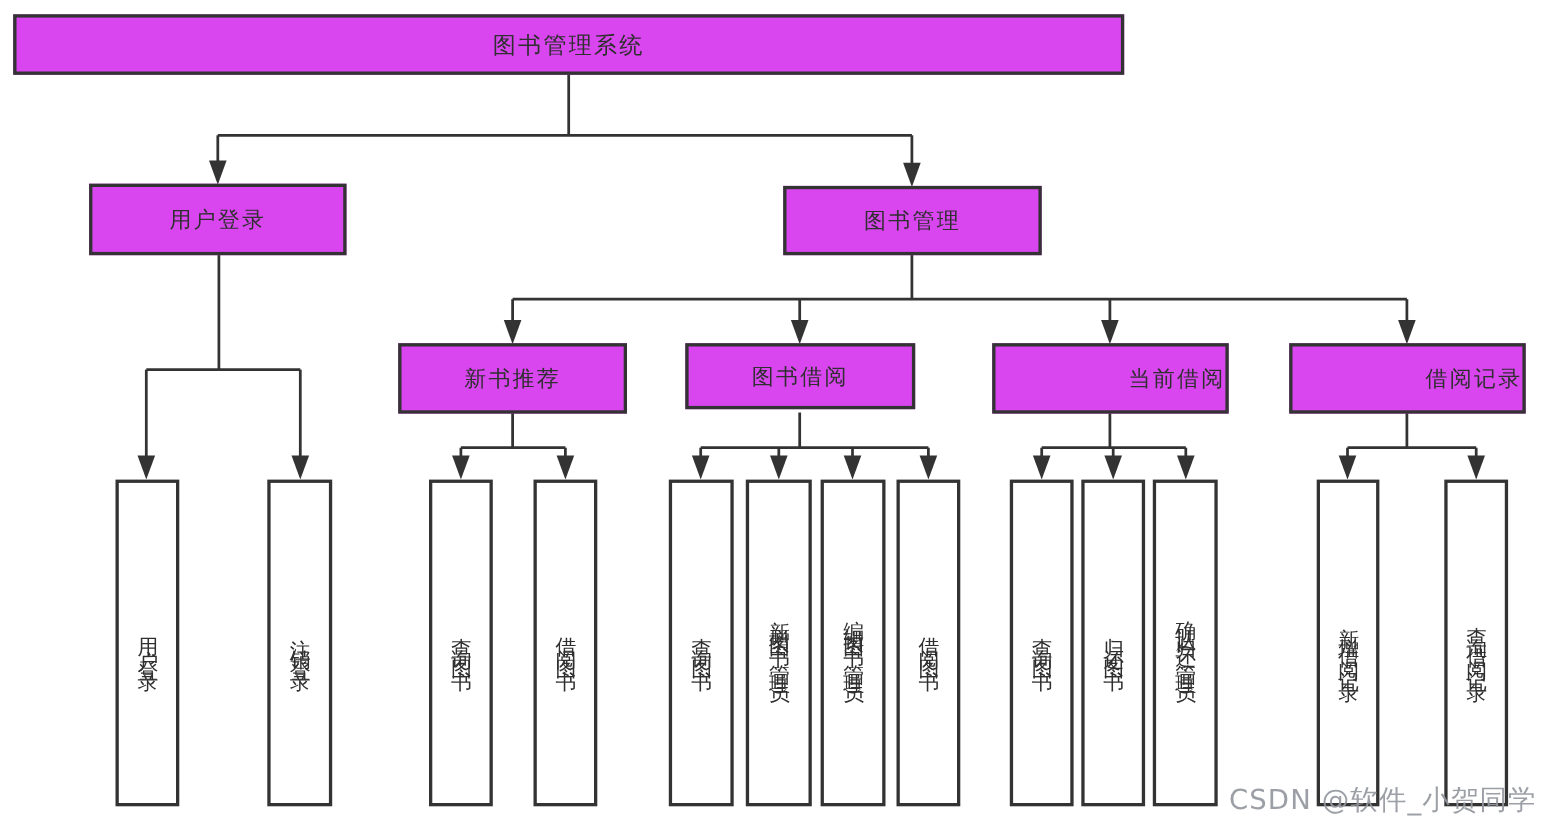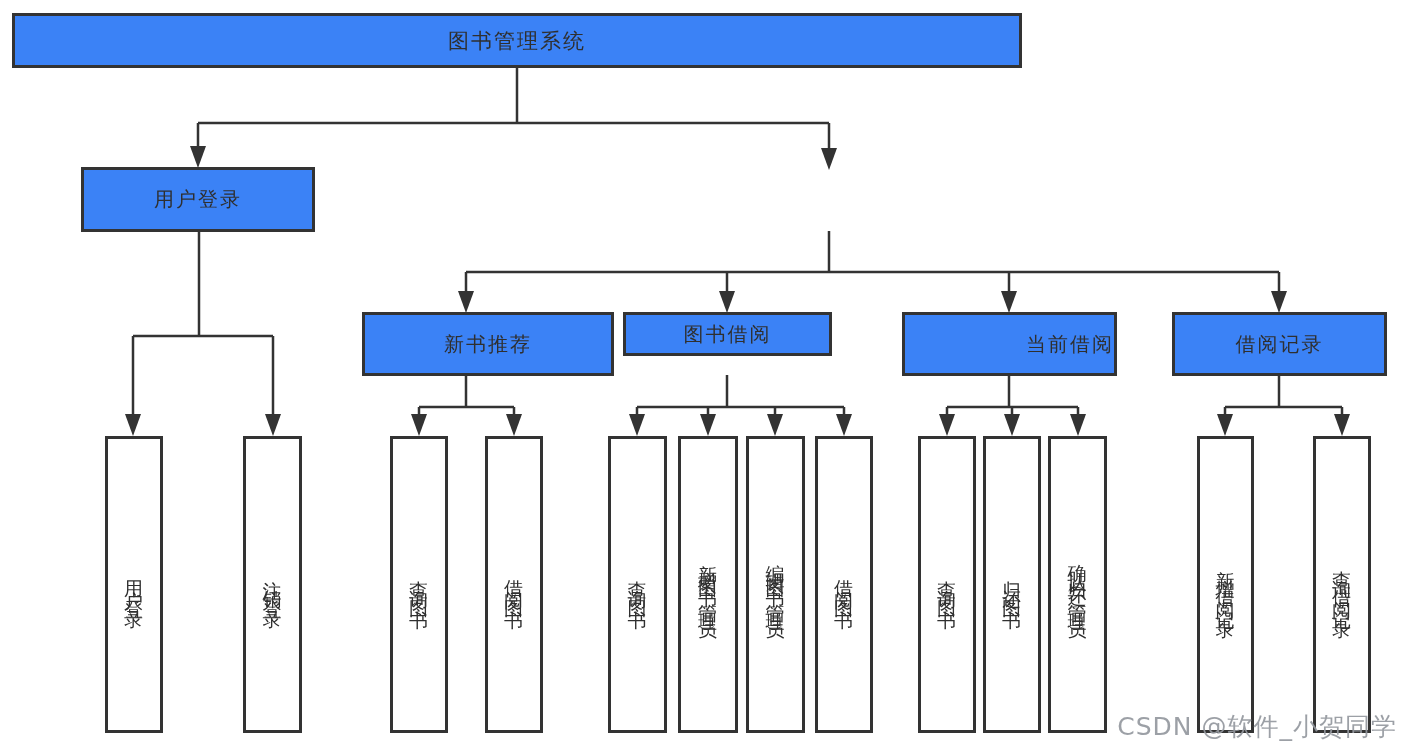--- a/index.html
+++ b/index.html
@@ -18,21 +18,21 @@
   svg.connectors {
     position: absolute;
     left: 0; top: 0;
     width: 1405px;
     height: 747px;
     z-index: 1;
   }
   .hnode {
     position: absolute;
     box-sizing: border-box;
-    background: #3b82f6;
+    background: #d946ef;
     border: 3px solid #333333;
     display: flex;
     align-items: center;
     justify-content: center;
     font-size: 20px;
     letter-spacing: 2px;
     color: #2f2f2f;
     z-index: 2;
   }
   .hnode.root {
@@ -147,31 +147,34 @@
     </g>
   </svg>
 
   <div class="hnode root" style="left:12px; top:13px; width:1010px; height:55px;">
     <span>图书管理系统</span>
   </div>
 
   <div class="hnode" style="left:81px; top:167px; width:234px; height:65px;">
     <span>用户登录</span>
   </div>
-
-  <div class="hnode" style="left:362px; top:312px; width:252px; height:64px;">
+  <div class="hnode" style="left:712px; top:169px; width:235px; height:63px;">
+    <span>图书管理</span>
+  </div>
+
+  <div class="hnode" style="left:362px; top:312px; width:208px; height:64px;">
     <span>新书推荐</span>
   </div>
-  <div class="hnode" style="left:623px; top:312px; width:209px; height:44px;text-align:center;">
+  <div class="hnode" style="left:623px; top:312px; width:209px; height:60px;text-align:center;">
     <span>图书借阅</span>
   </div>
   <div class="hnode" style="left:902px; top:312px; width:215px; height:64px;justify-content:flex-end;">
     <span>当前借阅</span>
   </div>
-  <div class="hnode" style="left:1172px; top:312px; width:215px; height:64px;">
+  <div class="hnode" style="left:1172px; top:312px; width:215px; height:64px;justify-content:flex-end;">
     <span>借阅记录</span>
   </div>
 
   <div class="vnode" style="left:105px; width:58px;">
     <span class="vtext">用户登录</span>
   </div>
   <div class="vnode" style="left:243px; width:59px;">
     <span class="vtext">注销登录</span>
   </div>
 

